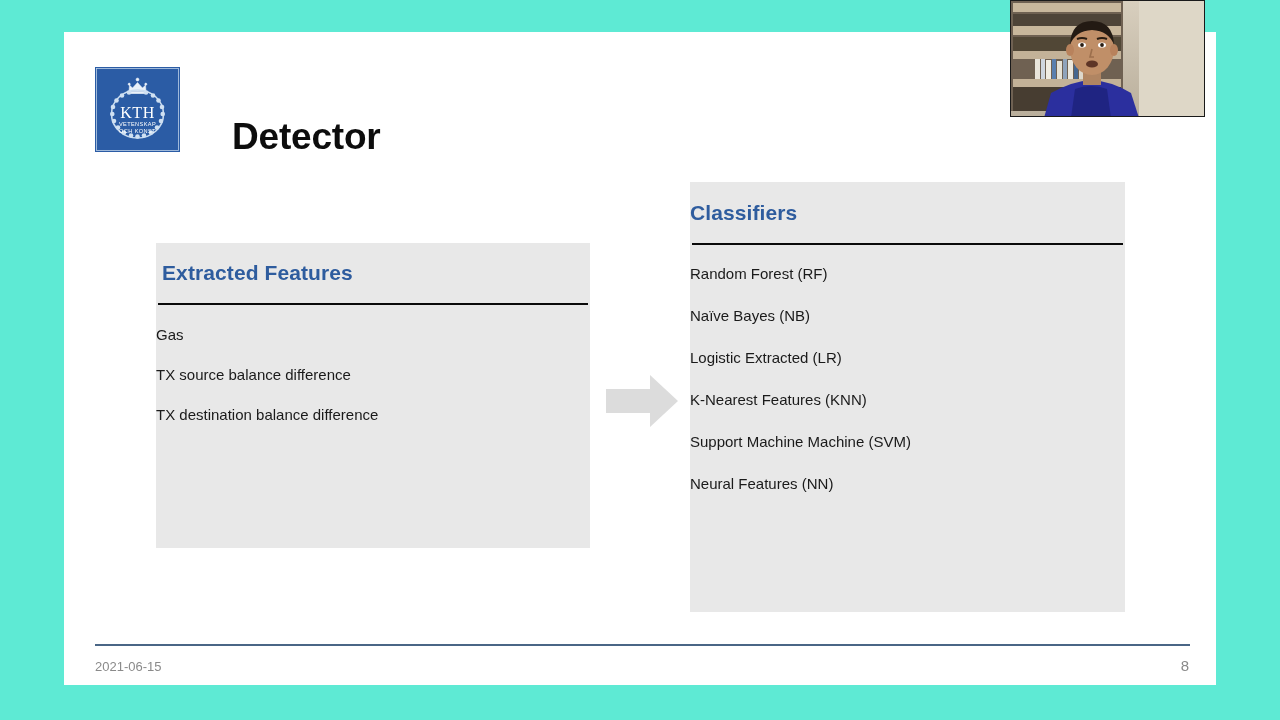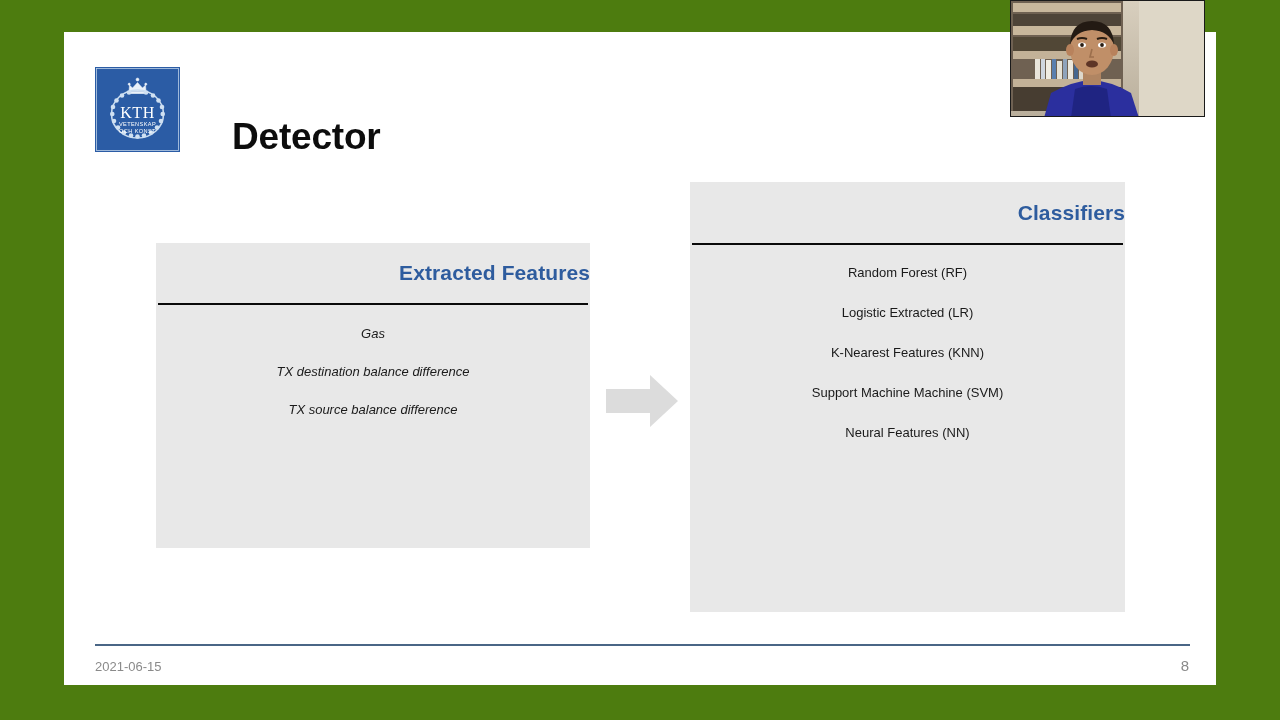--- a/index.html
+++ b/index.html
@@ -11,21 +11,21 @@
     overflow: hidden;
   }
   body {
     font-family: "Liberation Sans", sans-serif;
   }
 
   #screen {
     position: relative;
     width: 1280px;
     height: 720px;
-    background: #4d7c0f;
+    background: #5eead4;
   }
 
   
   #slide {
     position: absolute;
     left: 64px;
     top: 32px;
     width: 1152px;
     height: 653px;
     background: #ffffff;
@@ -55,49 +55,49 @@
     margin-left: 24px;
   }
 
   
   .panel {
     position: absolute;
     background: #e8e8e8;
     box-sizing: border-box;
   }
   .panel-head {
-    text-align: right;
+    text-align: left;
     color: #2e5c9e;
     font-weight: bold;
     font-size: 21px;
     letter-spacing: 0.1px;
   }
   .panel-rule {
     height: 0;
     border-top: 2px solid #0a0a0a;
     margin: 0 2px;
   }
   .panel-row {
-    text-align: center;
+    text-align: left;
     color: #1a1a1a;
-    font-size: 13px;
+    font-size: 15px;
     white-space: nowrap;
   }
 
   
   #features-panel {
     left: 92px;
     top: 211px;
     width: 434px;
     height: 305px;
   }
-  #features-panel .panel-head { padding-top: 18px; }
+  #features-panel .panel-head { padding-top: 18px; padding-left: 6px; }
   #features-panel .panel-rule { margin-top: 18px; }
   #features-panel .rows { padding-top: 9px; }
-  #features-panel .panel-row { padding: 11.5px 0; font-style: italic; }
+  #features-panel .panel-row { padding: 11.5px 0; }
 
   
   #classifiers-panel {
     left: 626px;
     top: 150px;
     width: 435px;
     height: 430px;
   }
   #classifiers-panel .panel-head { padding-top: 19px; }
   #classifiers-panel .panel-rule { margin-top: 18px; }
@@ -205,36 +205,37 @@
       </svg>
     </div>
 
     <div id="slide-title">Detector</div>
 
     <div id="features-panel" class="panel">
       <div class="panel-head">Extracted Features</div>
       <div class="panel-rule"></div>
       <div class="rows">
         <div class="panel-row">Gas</div>
+        <div class="panel-row">TX source balance difference</div>
         <div class="panel-row">TX destination balance difference</div>
-        <div class="panel-row">TX source balance difference</div>
       </div>
     </div>
 
     <div id="flow-arrow">
       <svg width="76" height="58" viewBox="0 0 76 58" xmlns="http://www.w3.org/2000/svg">
         <path d="M2 17 L46 17 L46 3 L74 29 L46 55 L46 41 L2 41 Z" fill="#dcdcdc"></path>
       </svg>
     </div>
 
     <div id="classifiers-panel" class="panel">
       <div class="panel-head">Classifiers</div>
       <div class="panel-rule"></div>
       <div class="rows">
         <div class="panel-row">Random Forest (RF)</div>
+        <div class="panel-row">Naïve Bayes (NB)</div>
         <div class="panel-row">Logistic Extracted (LR)</div>
         <div class="panel-row">K-Nearest Features (KNN)</div>
         <div class="panel-row">Support Machine Machine (SVM)</div>
         <div class="panel-row">Neural Features (NN)</div>
       </div>
 
     </div>
 
     <div id="footer-rule"></div>
     <div id="footer-date">2021-06-15</div>

